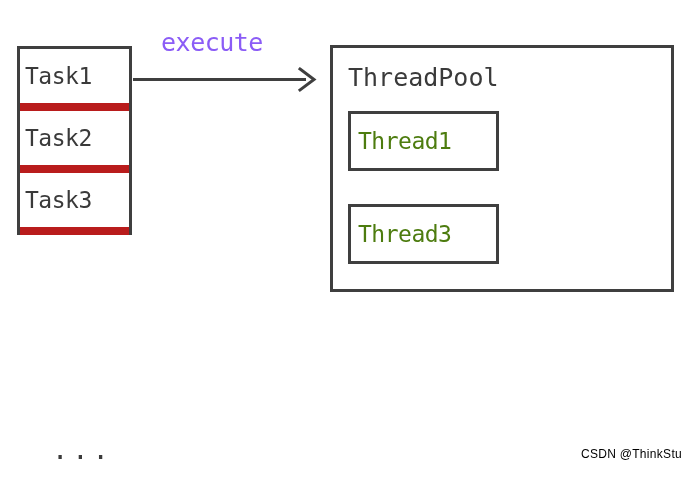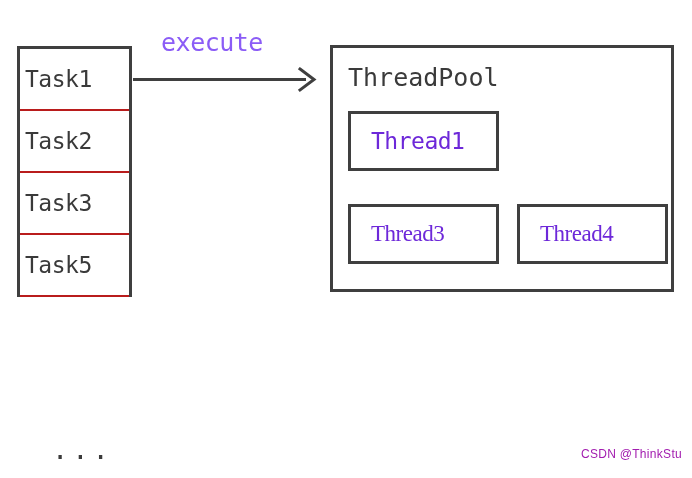--- a/index.html
+++ b/index.html
@@ -23,21 +23,21 @@
     position: absolute;
     left: 17px;
     top: 46px;
     width: 115px;
     border: 3px solid #3f3f3f;
     border-bottom: none;
     box-sizing: border-box;
   }
   .task-cell {
     height: 62px;
-    border-bottom: 2px solid #b91c1c;
+    border-bottom: 8px solid #b91c1c;
     box-sizing: border-box;
     display: flex;
     align-items: center;
     padding-left: 5px;
     font-size: 23px;
     color: #3a3a3a;
     letter-spacing: -0.5px;
     background: #ffffff;
   }
 
@@ -110,76 +110,74 @@
     position: absolute;
     left: 15px;
     top: 63px;
     width: 320px;
   }
   .thread-row {
     display: flex;
     gap: 18px;
     margin-bottom: 33px;
   }
-  .thread-row:last-child { margin-bottom: 0; font-family: Liberation Serif, serif; }
+  .thread-row:last-child { margin-bottom: 0; }
   .thread-box {
     width: 151px;
     height: 60px;
     border: 3px solid #3f3f3f;
     box-sizing: border-box;
     display: flex;
     align-items: center;
-    padding-left: 20px;
+    padding-left: 7px;
     font-size: 23px;
-    color: #6d28d9;
+    color: #4d7c0f;
     letter-spacing: -0.5px;
     background: #ffffff;
   }
 
   
   #watermark {
     position: absolute;
     right: 10px;
     bottom: 17px;
     font-family: "Liberation Sans", sans-serif;
     font-size: 12px;
-    color: #a21caf;
+    color: #000000;
     letter-spacing: 0.3px;
   }
 </style>
 </head>
 <body>
 
 <div id="canvas">
 
   <div id="task-queue">
     <div class="task-cell">Task1</div>
     <div class="task-cell">Task2</div>
     <div class="task-cell">Task3</div>
-    <div class="task-cell">Task5</div>
   </div>
 
   <div id="queue-ellipsis">...</div>
 
   <div id="execute-arrow">
     <div id="execute-label">execute</div>
     <div id="arrow-line"></div>
     <svg id="arrow-head" viewBox="0 0 20 27" xmlns="http://www.w3.org/2000/svg">
       <polyline points="3,3 17,13.5 3,24" fill="none" stroke="#3f3f3f" stroke-width="3" stroke-linecap="square" stroke-linejoin="miter"></polyline>
     </svg>
   </div>
 
   <div id="thread-pool">
     <div id="thread-pool-title">ThreadPool</div>
     <div id="thread-grid">
       <div class="thread-row">
         <div class="thread-box">Thread1</div>
       </div>
       <div class="thread-row">
         <div class="thread-box">Thread3</div>
-        <div class="thread-box">Thread4</div>
       </div>
     </div>
   </div>
 
   <div id="watermark">CSDN @ThinkStu</div>
 
 </div>
 
 </body></html>

